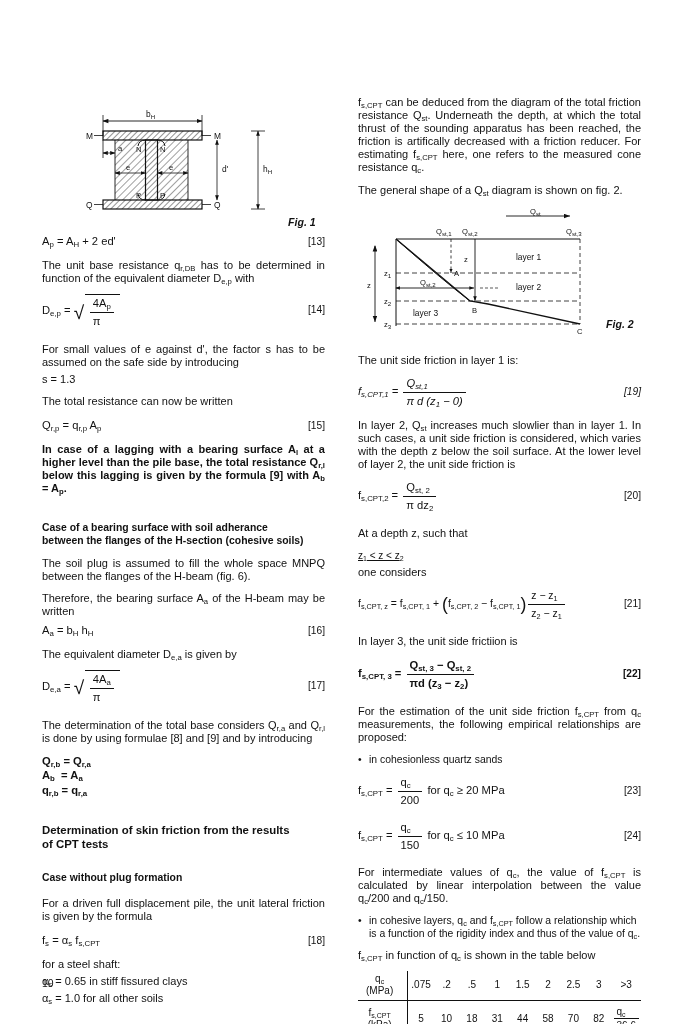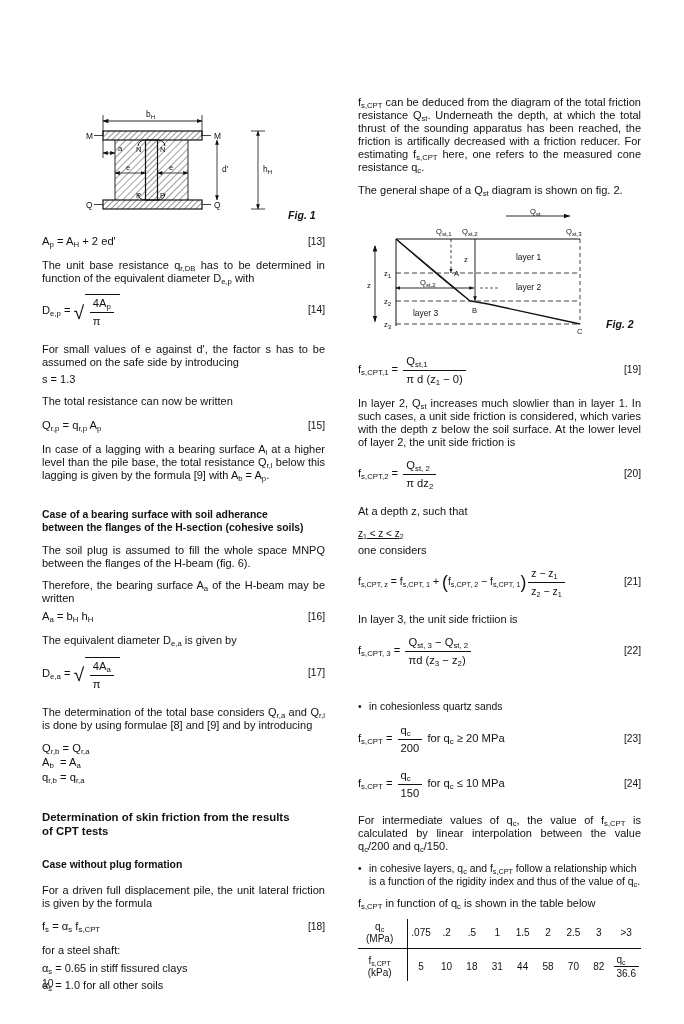--- a/index.html
+++ b/index.html
@@ -30,21 +30,21 @@
   .col-right { left: 358px; }
 
   p, .para {
     font-size: 11px;
     line-height: 13.1px;
     margin: 0 0 9px 0;
     text-align: justify;
     text-justify: inter-word;
   }
   .tight { margin-bottom: 4px; }
-  .gap-xl { margin-bottom: 26px; }
+  .gap-xl { margin-bottom: 26px; font-weight: bold; }
 
   h3.heading {
     font-size: 10.4px;
     line-height: 13.1px;
     font-weight: bold;
     margin: 0 0 10px 0;
   }
   h3.big-heading {
     font-size: 11.4px;
     line-height: 14px;
@@ -148,21 +148,21 @@
     width: 283px;
     height: 126px;
     margin-bottom: 12px;
   }
   .fig-caption {
     position: absolute;
     font-weight: bold;
     font-style: italic;
     font-size: 10.6px;
   }
-  .fig1-caption { left: 246px; top: 113px; }
+  .fig1-caption { left: 246px; top: 120px; }
 
   
   .fig2-wrap {
     position: relative;
     width: 283px;
     height: 135px;
     margin-bottom: 13px;
   }
   .fig2-caption { left: 248px; top: 112px; }
 
@@ -419,22 +419,23 @@
         <text class="lbl-m" x="158" y="84">layer 2</text>
         <text class="lbl-m" x="55" y="110">layer 3</text>
 
         <text class="lbl" x="96" y="70">A</text>
         <text class="lbl" x="114" y="107">B</text>
         <text class="lbl" x="219" y="128">C</text>
       </svg>
       <div class="fig-caption fig2-caption">Fig. 2</div>
     </div>
 
-
-    <div class="eq tall" style="">
+    <p class="para">The unit side friction in layer 1 is:</p>
+
+    <div class="eq tall" style="font-style:italic;">
       <span class="eq-body"><span>f</span><sub>s,CPT,1</sub><span> = </span><span class="frac"><span class="num"><span>Q</span><sub>st,1</sub></span><span class="den"><span>π d (z</span><sub>1</sub><span> − 0)</span></span></span></span>
       <span class="tag">[19]</span>
     </div>
 
     <p class="para"><span>In layer 2, Q</span><sub>st</sub><span> increases much slowlier than in layer 1. In such cases, a unit side friction is considered, which varies with the depth z below the soil surface. At the lower level of layer 2, the unit side friction is</span></p>
 
     <div class="eq tall" style="margin-bottom:14px;">
       <span class="eq-body"><span>f</span><sub>s,CPT,2</sub><span> = </span><span class="frac"><span class="num"><span>Q</span><sub>st, 2</sub></span><span class="den"><span>π dz</span><sub>2</sub></span></span></span>
       <span class="tag">[20]</span>
     </div>
@@ -445,25 +446,26 @@
 
     <p class="para">one considers</p>
 
     <div class="eq tall" style="margin-bottom:14px;font-size:10.4px;">
       <span class="eq-body"><span>f</span><sub>s,CPT, z</sub><span> = </span><span>f</span><sub>s,CPT, 1</sub><span> + </span><span style="font-size:1.7em;vertical-align:-0.13em;">(</span><span>f</span><sub>s,CPT, 2</sub><span> − </span><span>f</span><sub>s,CPT, 1</sub><span style="font-size:1.7em;vertical-align:-0.13em;">)</span><span class="frac"><span class="num"><span>z − z</span><sub>1</sub></span><span class="den"><span>z</span><sub>2</sub><span> − z</span><sub>1</sub></span></span></span>
       <span class="tag">[21]</span>
     </div>
 
     <p class="para">In layer 3, the unit side frictiion is</p>
 
-    <div class="eq tall" style="margin-bottom:32px;">
+    <div class="eq tall" style="margin-bottom:14px;font-weight:bold;">
       <span class="eq-body"><span>f</span><sub>s,CPT, 3</sub><span> = </span><span class="frac"><span class="num"><span>Q</span><sub>st, 3</sub><span> − </span><span>Q</span><sub>st, 2</sub></span><span class="den"><span>πd (z</span><sub>3</sub><span> − z</span><sub>2</sub><span>)</span></span></span></span>
       <span class="tag">[22]</span>
     </div>
 
+    <p class="para"><span>For the estimation of the unit side friction f</span><sub>s,CPT</sub><span> from q</span><sub>c</sub><span> measurements, the following empirical relationships are proposed:</span></p>
 
     <div class="bullet-row">
       <span class="dot">•</span><span>in cohesionless quartz sands</span>
     </div>
 
     <div class="eq tall" style="margin-bottom:12px;">
       <span class="eq-body"><span>f</span><sub>s,CPT</sub><span> = </span><span class="frac"><span class="num"><span>q</span><sub>c</sub></span><span class="den">200</span></span><span> for q</span><sub>c</sub><span> ≥ 20 MPa</span></span>
       <span class="tag">[23]</span>
     </div>
 

